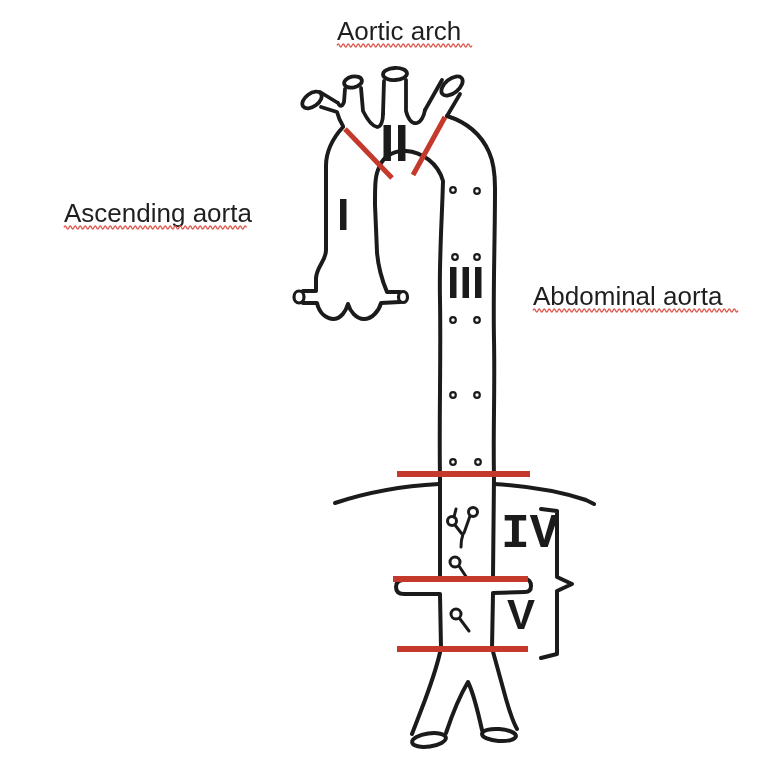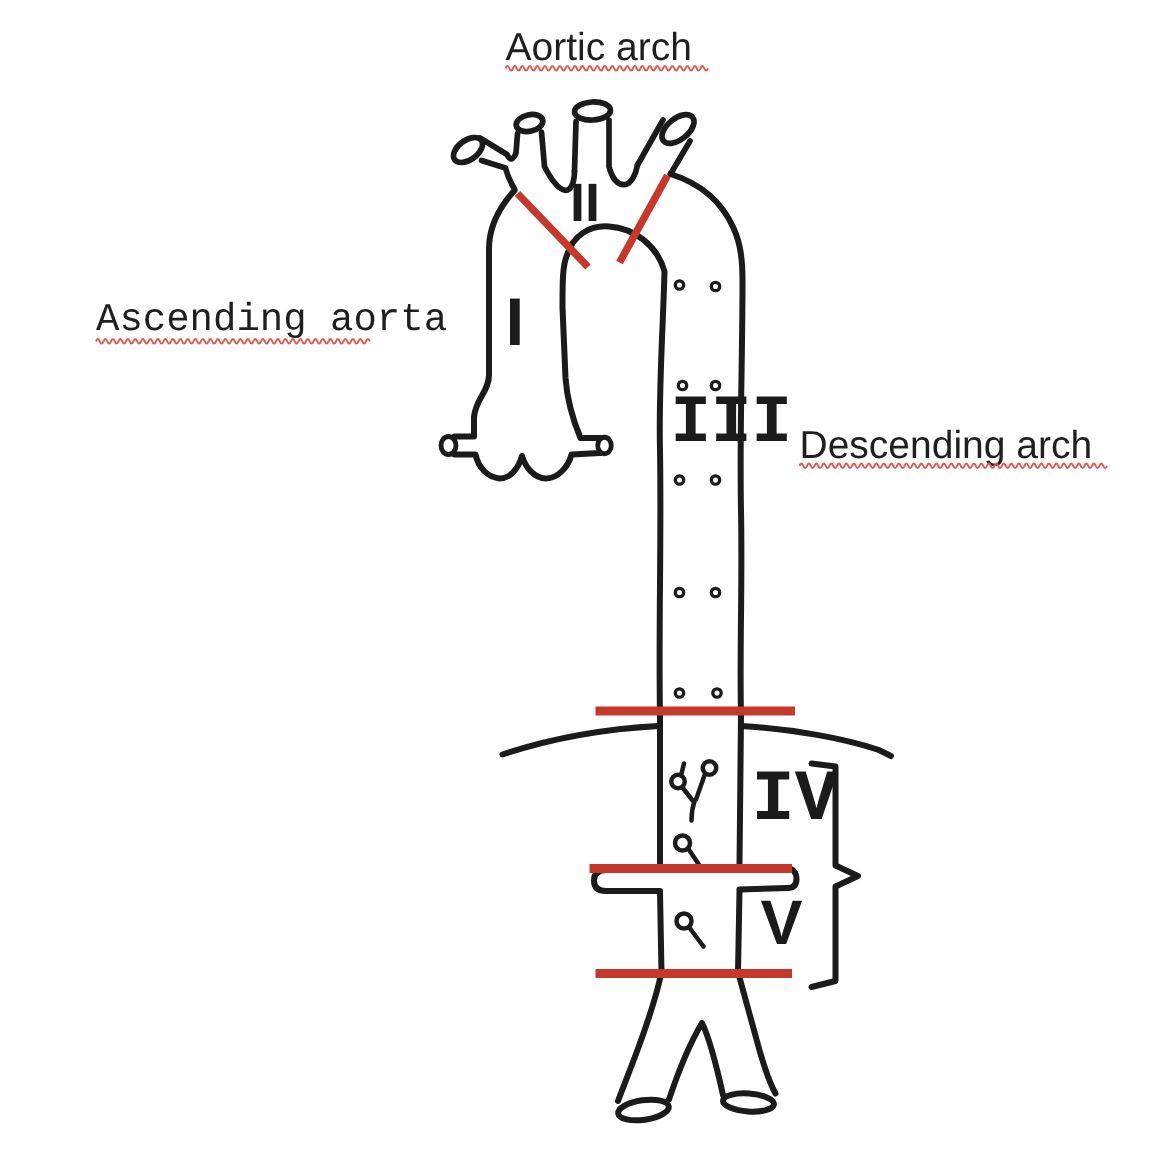--- a/index.html
+++ b/index.html
@@ -13,26 +13,26 @@
   .lbl{
     position:absolute;
     font-size:26px;line-height:1.2;color:#1f1f1f;
     white-space:nowrap;
   }
   .lbl .sq{position:absolute;bottom:-2px;height:7px;overflow:visible;}
   .numeral{
     position:absolute;font-weight:bold;color:#1b1b1b;line-height:1;
   }
   #numeral-1{left:297px;top:192px;font-size:45px;}
-  #numeral-2{left:340px;top:117px;font-size:36px;}
-  #numeral-3{left:407px;top:260px;font-size:45px;font-family:Liberation Mono, monospace;}
+  #numeral-2{left:340px;top:117px;font-size:52px;}
+  #numeral-3{left:407px;top:260px;font-size:45px;}
   #numeral-4{left:461px;top:510px;font-size:48px;font-family:Liberation Mono, monospace;}
   #numeral-5{left:467px;top:594px;font-size:42px;}
   #lbl-aortic-arch{left:297px;top:16px;}
-  #lbl-ascending{left:24px;top:198px;font-family:Liberation Mono, monospace;}
+  #lbl-ascending{left:24px;top:198px;}
   #lbl-descending{left:493px;top:281px;}
   #lbl-abdominal{left:553px;top:569px;}
 </style>
 </head>
 <body>
 
 <div id="stage">
 
   <svg class="art" width="768" height="768" viewBox="0 0 768 768">
 
@@ -132,21 +132,21 @@
   </div>
 
   <div class="lbl" id="lbl-ascending">
     <span>Ascending aorta</span>
     <svg class="sq" style="left:0px;" width="184" height="7">
         <path d="M0 3.5 Q1.25 0.5 2.5 3.5 T5 3.5 T7.5 3.5 T10 3.5 T12.5 3.5 T15 3.5 T17.5 3.5 T20 3.5 T22.5 3.5 T25 3.5 T27.5 3.5 T30 3.5 T32.5 3.5 T35 3.5 T37.5 3.5 T40 3.5 T42.5 3.5 T45 3.5 T47.5 3.5 T50 3.5 T52.5 3.5 T55 3.5 T57.5 3.5 T60 3.5 T62.5 3.5 T65 3.5 T67.5 3.5 T70 3.5 T72.5 3.5 T75 3.5 T77.5 3.5 T80 3.5 T82.5 3.5 T85 3.5 T87.5 3.5 T90 3.5 T92.5 3.5 T95 3.5 T97.5 3.5 T100 3.5 T102.5 3.5 T105 3.5 T107.5 3.5 T110 3.5 T112.5 3.5 T115 3.5 T117.5 3.5 T120 3.5 T122.5 3.5 T125 3.5 T127.5 3.5 T130 3.5 T132.5 3.5 T135 3.5 T137.5 3.5 T140 3.5 T142.5 3.5 T145 3.5 T147.5 3.5 T150 3.5 T152.5 3.5 T155 3.5 T157.5 3.5 T160 3.5 T162.5 3.5 T165 3.5 T167.5 3.5 T170 3.5 T172.5 3.5 T175 3.5 T177.5 3.5 T180 3.5 T182.5 3.5" fill="none" stroke="#de584e" stroke-width="1.3"></path>
       </svg>
   </div>
 
   <div class="lbl" id="lbl-descending">
-    <span>Descending arch</span>
+    <span>Abdominal aorta</span>
     <svg class="sq" style="left:0px;" width="206" height="7">
         <path d="M0 3.5 Q1.25 0.5 2.5 3.5 T5 3.5 T7.5 3.5 T10 3.5 T12.5 3.5 T15 3.5 T17.5 3.5 T20 3.5 T22.5 3.5 T25 3.5 T27.5 3.5 T30 3.5 T32.5 3.5 T35 3.5 T37.5 3.5 T40 3.5 T42.5 3.5 T45 3.5 T47.5 3.5 T50 3.5 T52.5 3.5 T55 3.5 T57.5 3.5 T60 3.5 T62.5 3.5 T65 3.5 T67.5 3.5 T70 3.5 T72.5 3.5 T75 3.5 T77.5 3.5 T80 3.5 T82.5 3.5 T85 3.5 T87.5 3.5 T90 3.5 T92.5 3.5 T95 3.5 T97.5 3.5 T100 3.5 T102.5 3.5 T105 3.5 T107.5 3.5 T110 3.5 T112.5 3.5 T115 3.5 T117.5 3.5 T120 3.5 T122.5 3.5 T125 3.5 T127.5 3.5 T130 3.5 T132.5 3.5 T135 3.5 T137.5 3.5 T140 3.5 T142.5 3.5 T145 3.5 T147.5 3.5 T150 3.5 T152.5 3.5 T155 3.5 T157.5 3.5 T160 3.5 T162.5 3.5 T165 3.5 T167.5 3.5 T170 3.5 T172.5 3.5 T175 3.5 T177.5 3.5 T180 3.5 T182.5 3.5 T185 3.5 T187.5 3.5 T190 3.5 T192.5 3.5 T195 3.5 T197.5 3.5 T200 3.5 T202.5 3.5 T205 3.5" fill="none" stroke="#de584e" stroke-width="1.3"></path>
       </svg>
   </div>
 
 
   <div class="numeral" id="numeral-1">I</div>
   <div class="numeral" id="numeral-2">II</div>
   <div class="numeral" id="numeral-3">III</div>
   <div class="numeral" id="numeral-4">IV</div>

